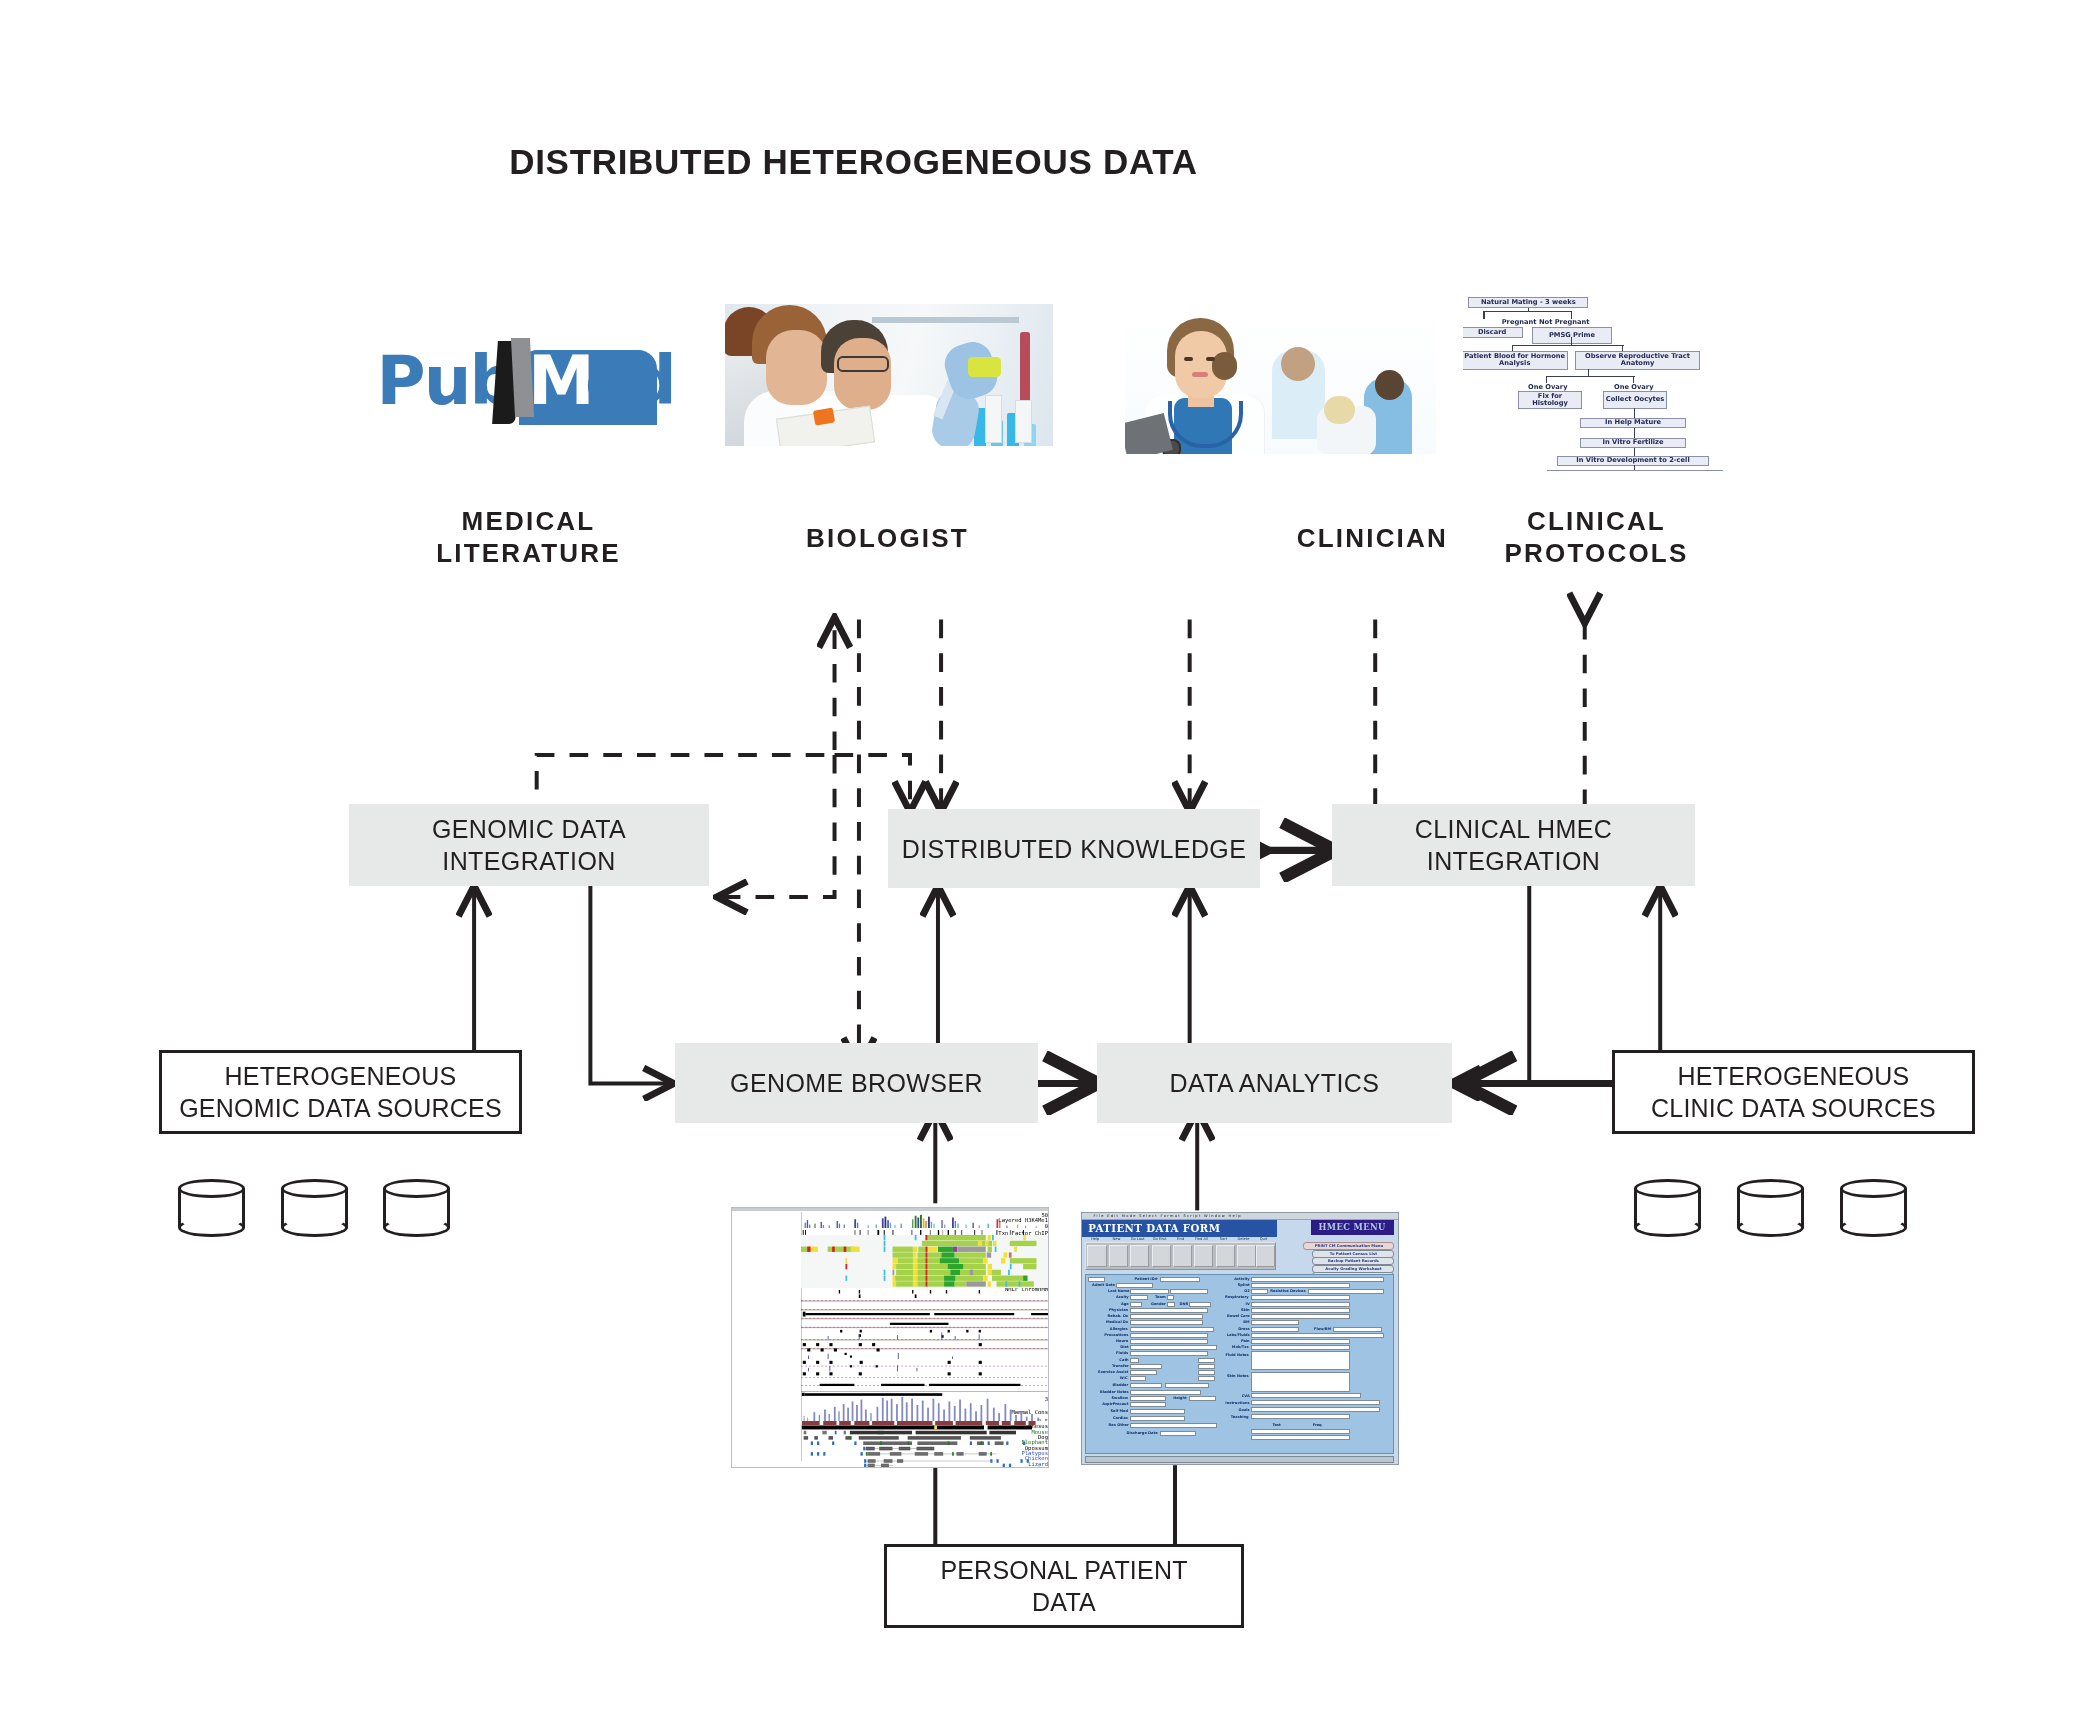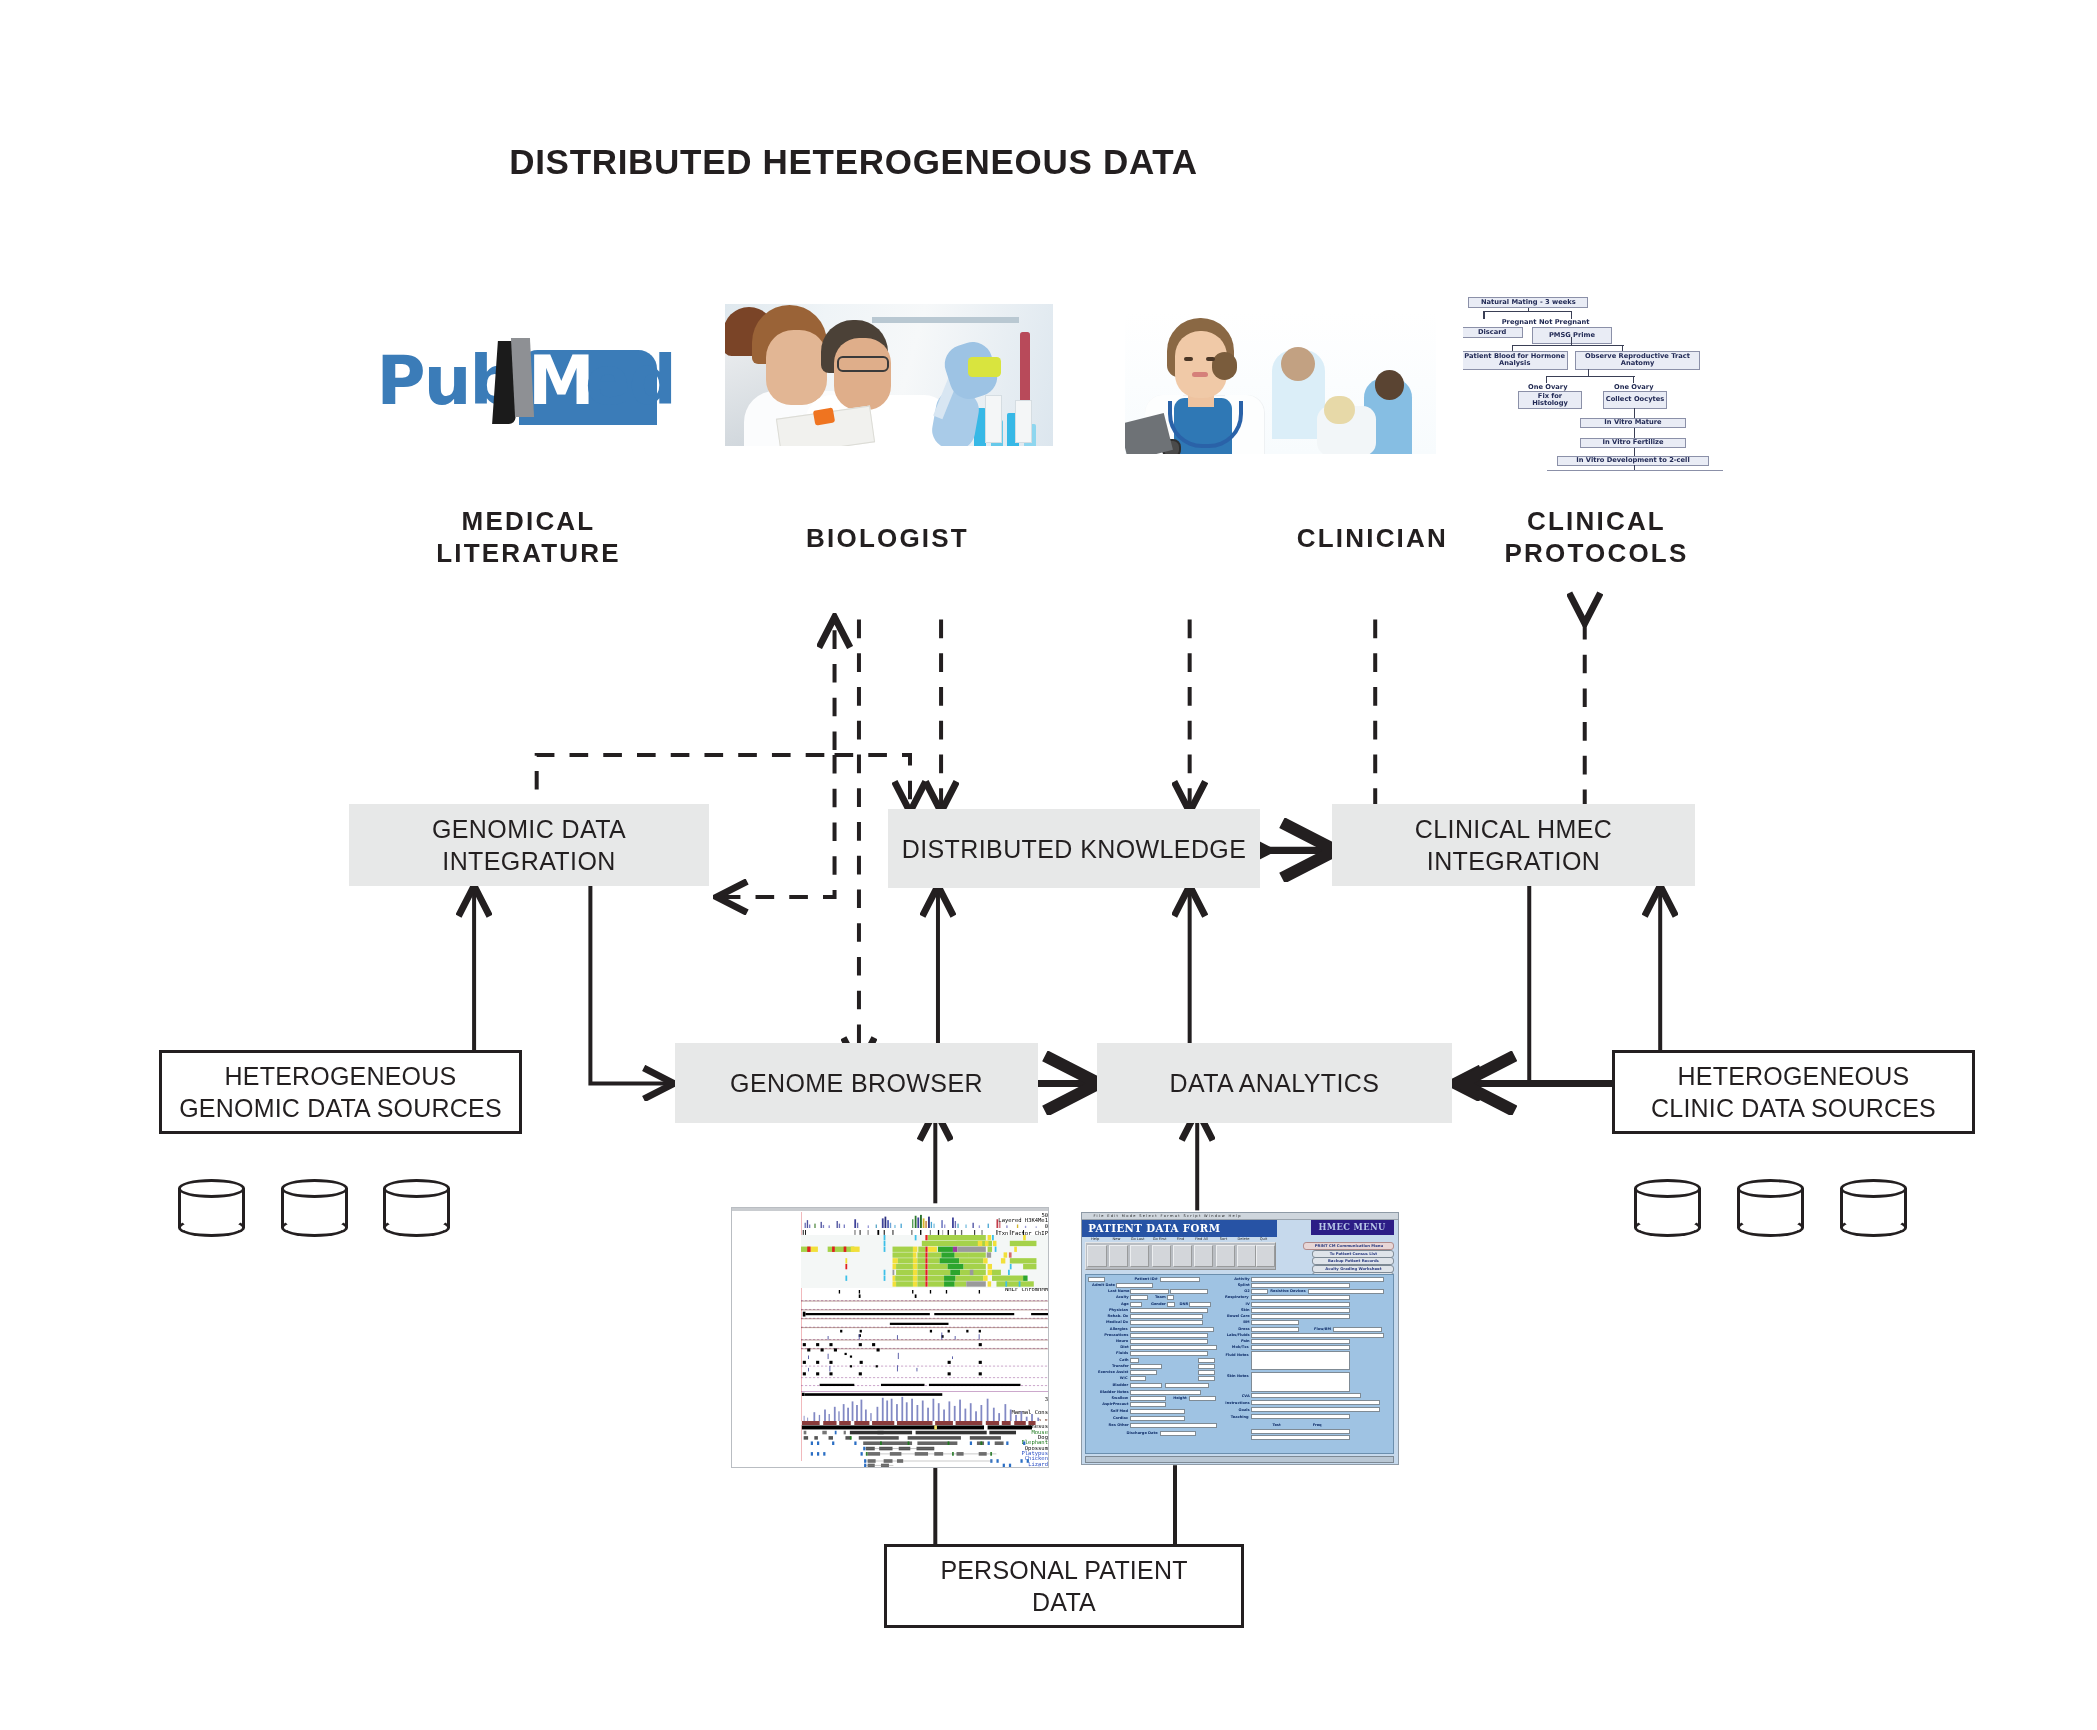--- a/index.html
+++ b/index.html
@@ -256,21 +256,21 @@
   <div class="pb" style="left:112px;top:58px;width:125px;height:18.6px;">Observe Reproductive Tract Anatomy</div>
   <div class="pl" style="left:125px;top:76px;width:1.3px;height:8px;"></div>
   <div class="pl" style="left:83px;top:83px;width:89px;height:1.3px;"></div>
   <div class="pl" style="left:83px;top:83px;width:1.3px;height:7px;"></div>
   <div class="pl" style="left:170px;top:83px;width:1.3px;height:7px;"></div>
   <div class="plbl" style="left:65px;top:90px;">One Ovary</div>
   <div class="plbl" style="left:151px;top:90px;">One Ovary</div>
   <div class="pb" style="left:55px;top:98px;width:64px;height:18px;">Fix for Histology</div>
   <div class="pb" style="left:140px;top:98px;width:64px;height:18px;">Collect Oocytes</div>
   <div class="pl" style="left:171px;top:115px;width:1.3px;height:9.8px;"></div>
-  <div class="pb" style="left:117px;top:125px;width:106px;height:9.8px;">In Vitro Mature</div>
+  <div class="pb" style="left:117px;top:125px;width:106px;height:9.8px;">In Help Mature</div>
   <div class="pl" style="left:171px;top:135px;width:1.3px;height:9.8px;"></div>
   <div class="pb" style="left:117px;top:145px;width:106px;height:9.8px;">In Vitro Fertilize</div>
   <div class="pl" style="left:171px;top:155px;width:1.3px;height:8px;"></div>
   <div class="pb" style="left:94px;top:163px;width:152px;height:9.8px;">In Vitro Development to 2-cell</div>
   <div class="pl" style="left:171px;top:172px;width:1.3px;height:6.2px;"></div>
   <div class="pb" style="left:84px;top:177px;width:176px;height:9.8px;">In Vitro Development to Blastocyst</div>
 </div>
 
 <div class="caption" style="left:351px;top:506px;width:355px;">
   <div>MEDICAL</div>

